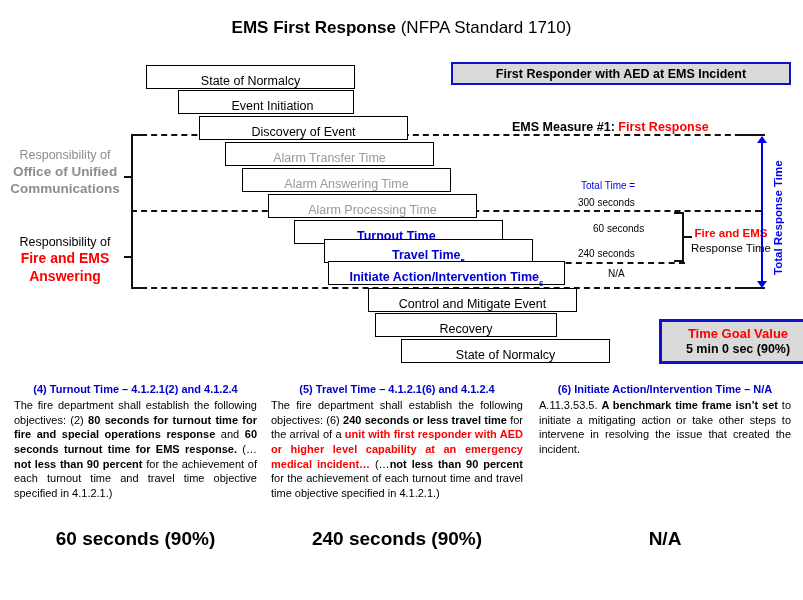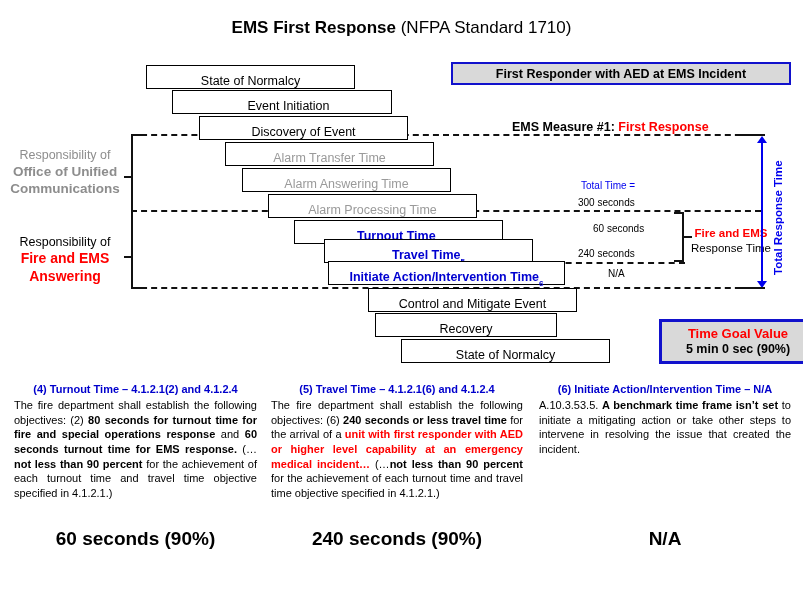--- a/index.html
+++ b/index.html
@@ -146,21 +146,21 @@
   <div class="resp" style="left:6px;top:234px;width:118px;">
     <div class="b1">Responsibility of</div>
     <div class="b2">Fire and EMS</div>
     <div class="b2">Answering</div>
   </div>
 
   <div id="stairs-layer">
       <div class="sbox" style="left: 146px; top: 65px; width: 209px;">
         <span>State of Normalcy</span>
       </div>
-      <div class="sbox" style="left: 172px; top: 90px; width: 220px; padding-left: 13px;">
+      <div class="sbox" style="left: 178px; top: 90px; width: 176px; padding-left: 13px;">
         <span>Event Initiation</span>
       </div>
       <div class="sbox" style="left: 199px; top: 116px; width: 209px;">
         <span>Discovery of Event</span>
       </div>
       <div class="sbox grey" style="left: 225px; top: 142px; width: 209px;">
         <span>Alarm Transfer Time</span>
       </div>
       <div class="sbox grey" style="left: 242px; top: 168px; width: 209px;">
         <span>Alarm Answering Time</span>
@@ -232,20 +232,20 @@
     <div class="body"><span>The fire department shall establish the following objectives: (2) </span><span style="font-weight: bold;">80 seconds for turnout time for fire and special operations response</span><span> and </span><span style="font-weight: bold;">60 seconds turnout time for EMS response.</span><span> (…</span><span style="font-weight: bold;">not less than 90 percent</span><span> for the achievement of each turnout time and travel time objective specified in 4.1.2.1.)</span></div>
   </div>
 
   <div class="col" style="left:271px;width:252px;">
     <div class="head">(5) Travel Time – 4.1.2.1(6)  and 4.1.2.4</div>
     <div class="body"><span>The fire department shall establish the following objectives: (6) </span><span style="font-weight: bold;">240 seconds or less travel time</span><span> for the arrival of a </span><span style="color: rgb(255, 0, 0); font-weight: bold;">unit with first responder with AED or higher level capability at an emergency medical incident…</span><span> (…</span><span style="font-weight: bold;">not less than 90 percent</span><span> for the achievement of each turnout time and travel time objective specified in 4.1.2.1.)</span></div>
   </div>
 
   <div class="col" style="left:539px;width:252px;">
     <div class="head">(6) Initiate Action/Intervention Time – N/A</div>
-    <div class="body"><span>A.10.3.53.5. </span><span style="font-weight: bold;">A benchmark time frame isn’t set</span><span> to initiate a mitigating action or take other steps to intervene in resolving the issue that created the incident.</span></div>
+    <div class="body"><span>A.11.3.53.5. </span><span style="font-weight: bold;">A benchmark time frame isn’t set</span><span> to initiate a mitigating action or take other steps to intervene in resolving the issue that created the incident.</span></div>
   </div>
 
   <div class="summary" style="left:14px;width:243px;">60 seconds (90%)</div>
   <div class="summary" style="left:271px;width:252px;">240 seconds (90%)</div>
   <div class="summary" style="left:539px;width:252px;">N/A</div>
 
 </div>
 
 </body></html>

